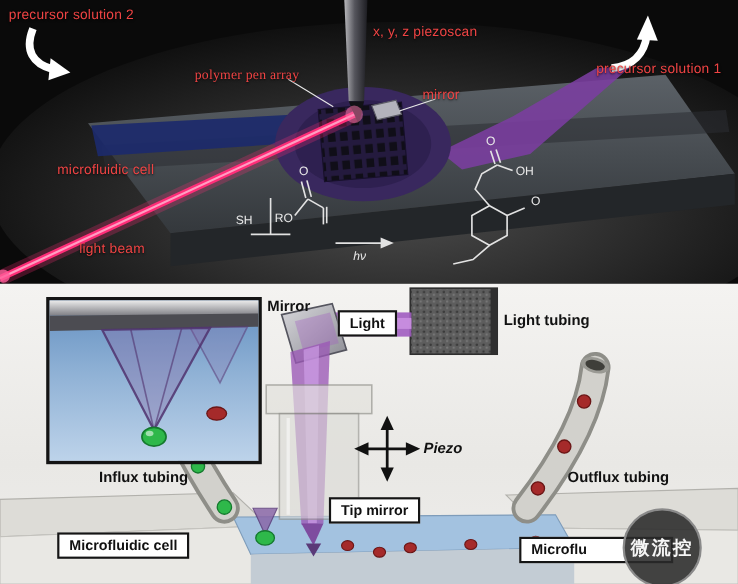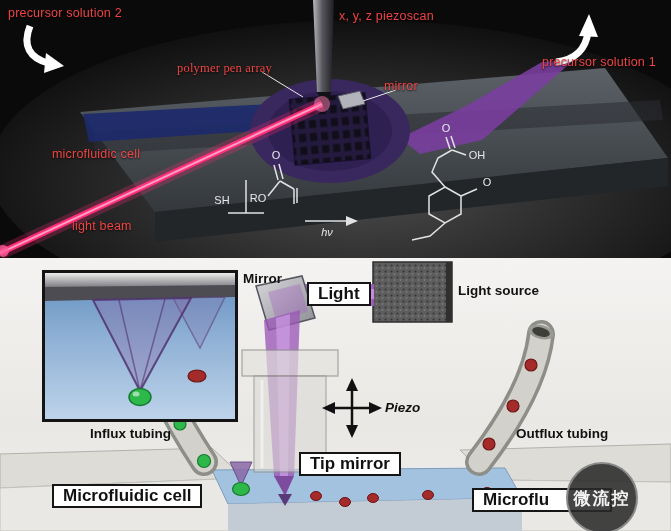--- a/index.html
+++ b/index.html
@@ -17,21 +17,21 @@
   
   .bottom-panel { position:absolute; left:0; top:258px; width:671px; height:273px;
     background:linear-gradient(180deg,#f4f3f1 0%, #e9e8e5 60%, #eeedeb 100%); }
   .bottom-panel svg.scene { position:absolute; left:0; top:0; }
   .b-lbl {
     position:absolute; color:#111; font-size:13.5px; font-weight:bold; white-space:nowrap;
   }
   .b-lbl.italic { font-style:italic; }
   .box-lbl {
     position:absolute; background:#ffffff; border:2px solid #151515; color:#111;
-    font-size:17px; font-weight:bold; padding:2px 9px; white-space:nowrap; line-height:16px;
+    font-size:13px; font-weight:bold; padding:2px 9px; white-space:nowrap; line-height:16px;
   }
   .inset {
     position:absolute; left:42px; top:12px; width:190px; height:146px;
     border:3px solid #141414;
     background:linear-gradient(180deg,#6490c1 0%, #8fb1d5 45%, #bdd3ea 100%);
   }
   .inset svg { position:absolute; left:0; top:0; }
   .watermark {
     position:absolute; left:566px; top:204px; width:72px; height:72px;
     border-radius:50%; background:rgba(42,42,42,.88); border:2px solid #8a8a8a;
@@ -150,21 +150,21 @@
         <line x1="452" y1="150" x2="466" y2="155"></line>
         <line x1="461" y1="196" x2="477" y2="189"></line>
         <path d="M 445 223 L 430 236 L 412 240"></path>
         <text x="446" y="132" stroke="none" fill="#e8e8e8" text-anchor="middle">O</text>
         <text x="477" y="159" stroke="none" fill="#e8e8e8" text-anchor="middle">OH</text>
         <text x="487" y="186" stroke="none" fill="#e8e8e8" text-anchor="middle">O</text>
       </g>
     </svg>
 
     <div class="t-lbl" style="left:8px; top:6px;">precursor solution 2</div>
-    <div class="t-lbl" style="left:339px; top:9px;">x, y, z piezoscan</div>
+    <div class="t-lbl" style="left:339px; top:22px;">x, y, z piezoscan</div>
     <div class="t-lbl" style="left:542px; top:7px;margin-top:48px;">precursor solution 1</div>
     <div class="t-lbl" style="left:177px; top:61px;font-family:Liberation Serif, serif;">polymer pen array</div>
     <div class="t-lbl" style="left:384px; top:79px;">mirror</div>
     <div class="t-lbl" style="left:52px; top:147px;">microfluidic cell</div>
     <div class="t-lbl" style="left:72px; top:219px;">light beam</div>
   </div>
 
   <div class="bottom-panel">
     <svg class="scene" width="671" height="273" viewBox="0 0 671 273">
       <defs>
@@ -283,21 +283,21 @@
         </g>
         <g>
           <ellipse cx="95" cy="124" rx="11" ry="8.5" fill="#2eb84a" stroke="#157a2e" stroke-width="1.5"></ellipse>
           <ellipse cx="91" cy="121" rx="3.5" ry="2.5" fill="#ffffff" opacity="0.55"></ellipse>
           <ellipse cx="152" cy="103" rx="9" ry="6" fill="#a52a2a" stroke="#6b1616" stroke-width="1.2"></ellipse>
         </g>
       </svg>
     </div>
 
     <div class="b-lbl" style="left:243px; top:13px;">Mirror</div>
-    <div class="b-lbl" style="left:458px; top:25px;">Light source</div>
+    <div class="b-lbl" style="left:458px; top:25px;">Light tubing</div>
     <div class="b-lbl italic" style="left:385px; top:142px;">Piezo</div>
     <div class="b-lbl" style="left:50px; top:168px;margin-left:40px;">Influx tubing</div>
     <div class="b-lbl" style="left:516px; top:168px;">Outflux tubing</div>
 
     <div class="box-lbl" style="left:307px; top:24px;">Light</div>
     <div class="box-lbl" style="left:299px; top:194px;">Tip mirror</div>
     <div class="box-lbl" style="left:52px; top:226px;">Microfluidic cell</div>
     <div class="box-lbl" style="left:472px; top:230px; width:118px;">Microflu</div>
 
     <div class="watermark">

